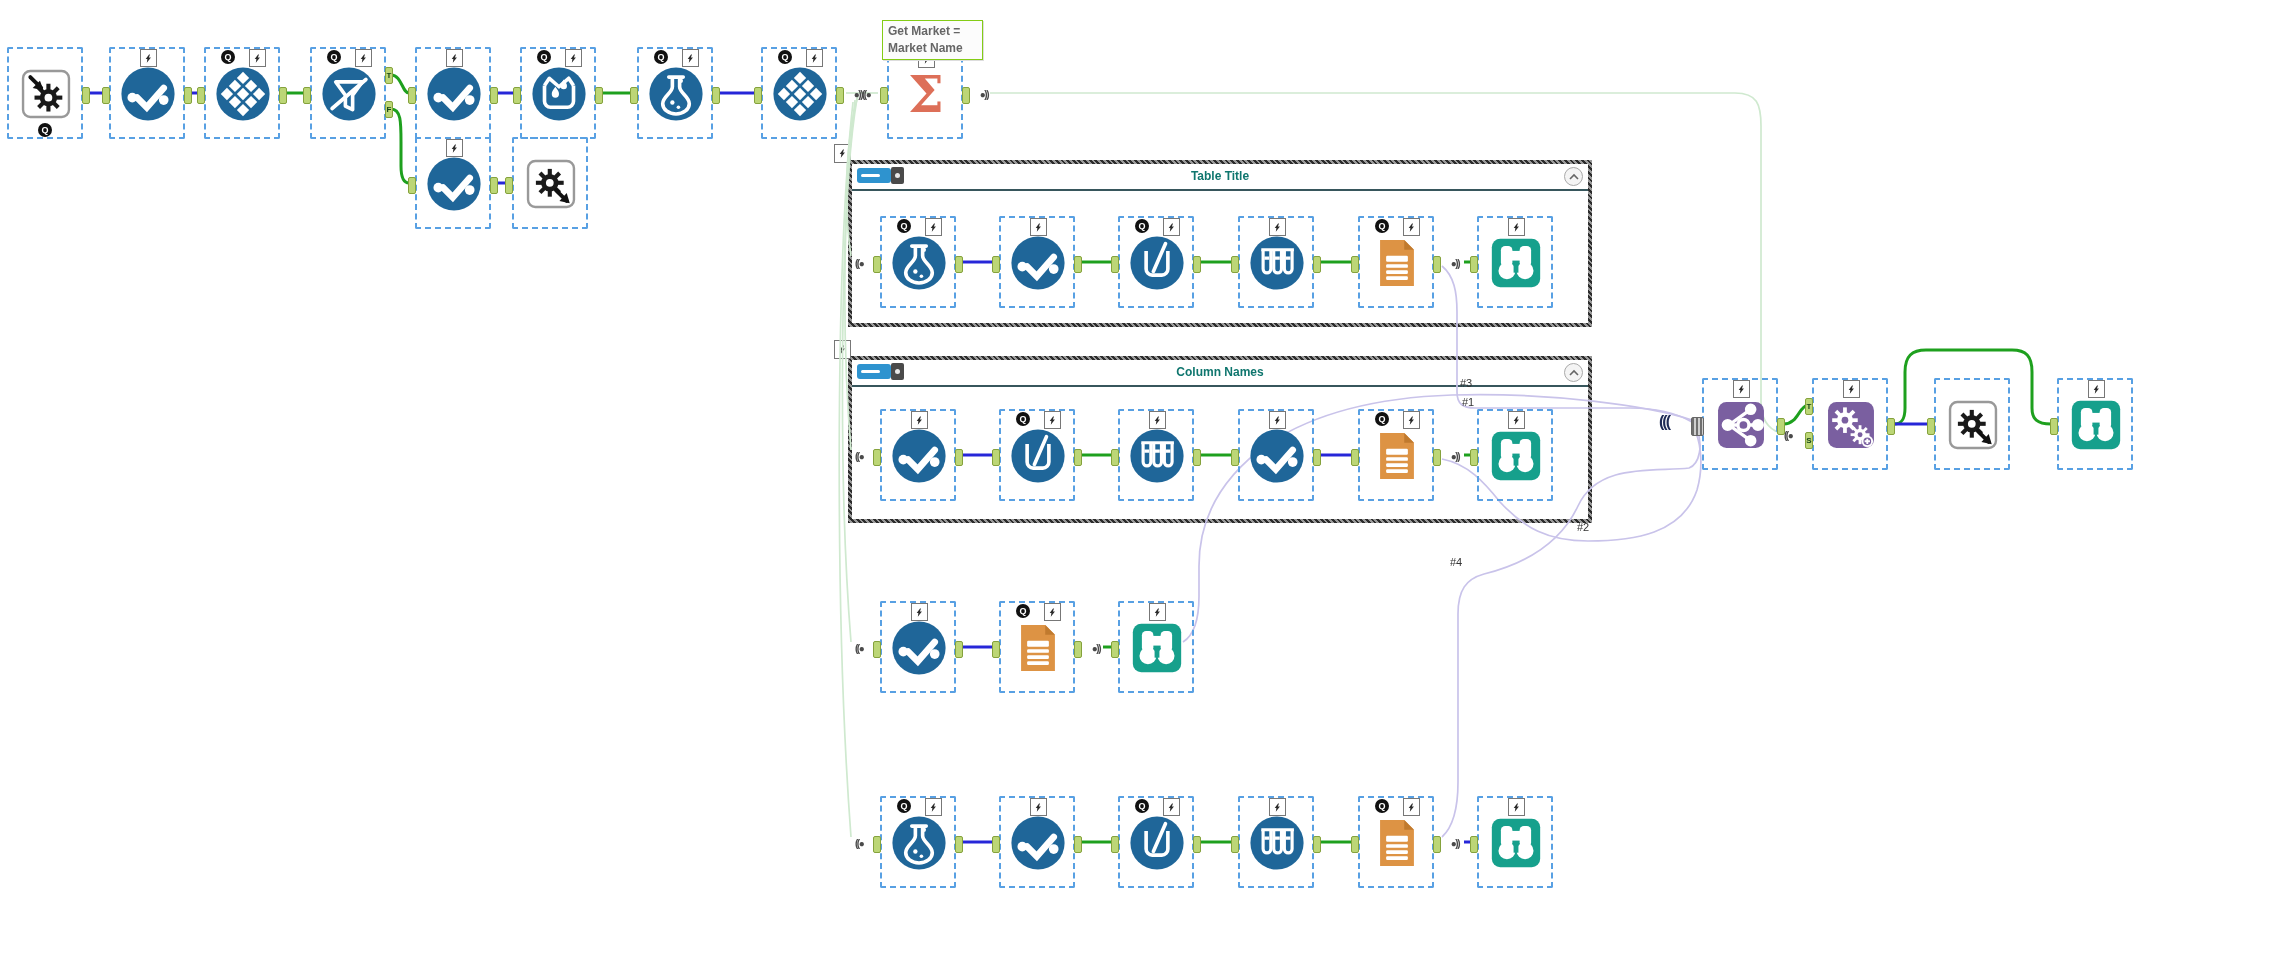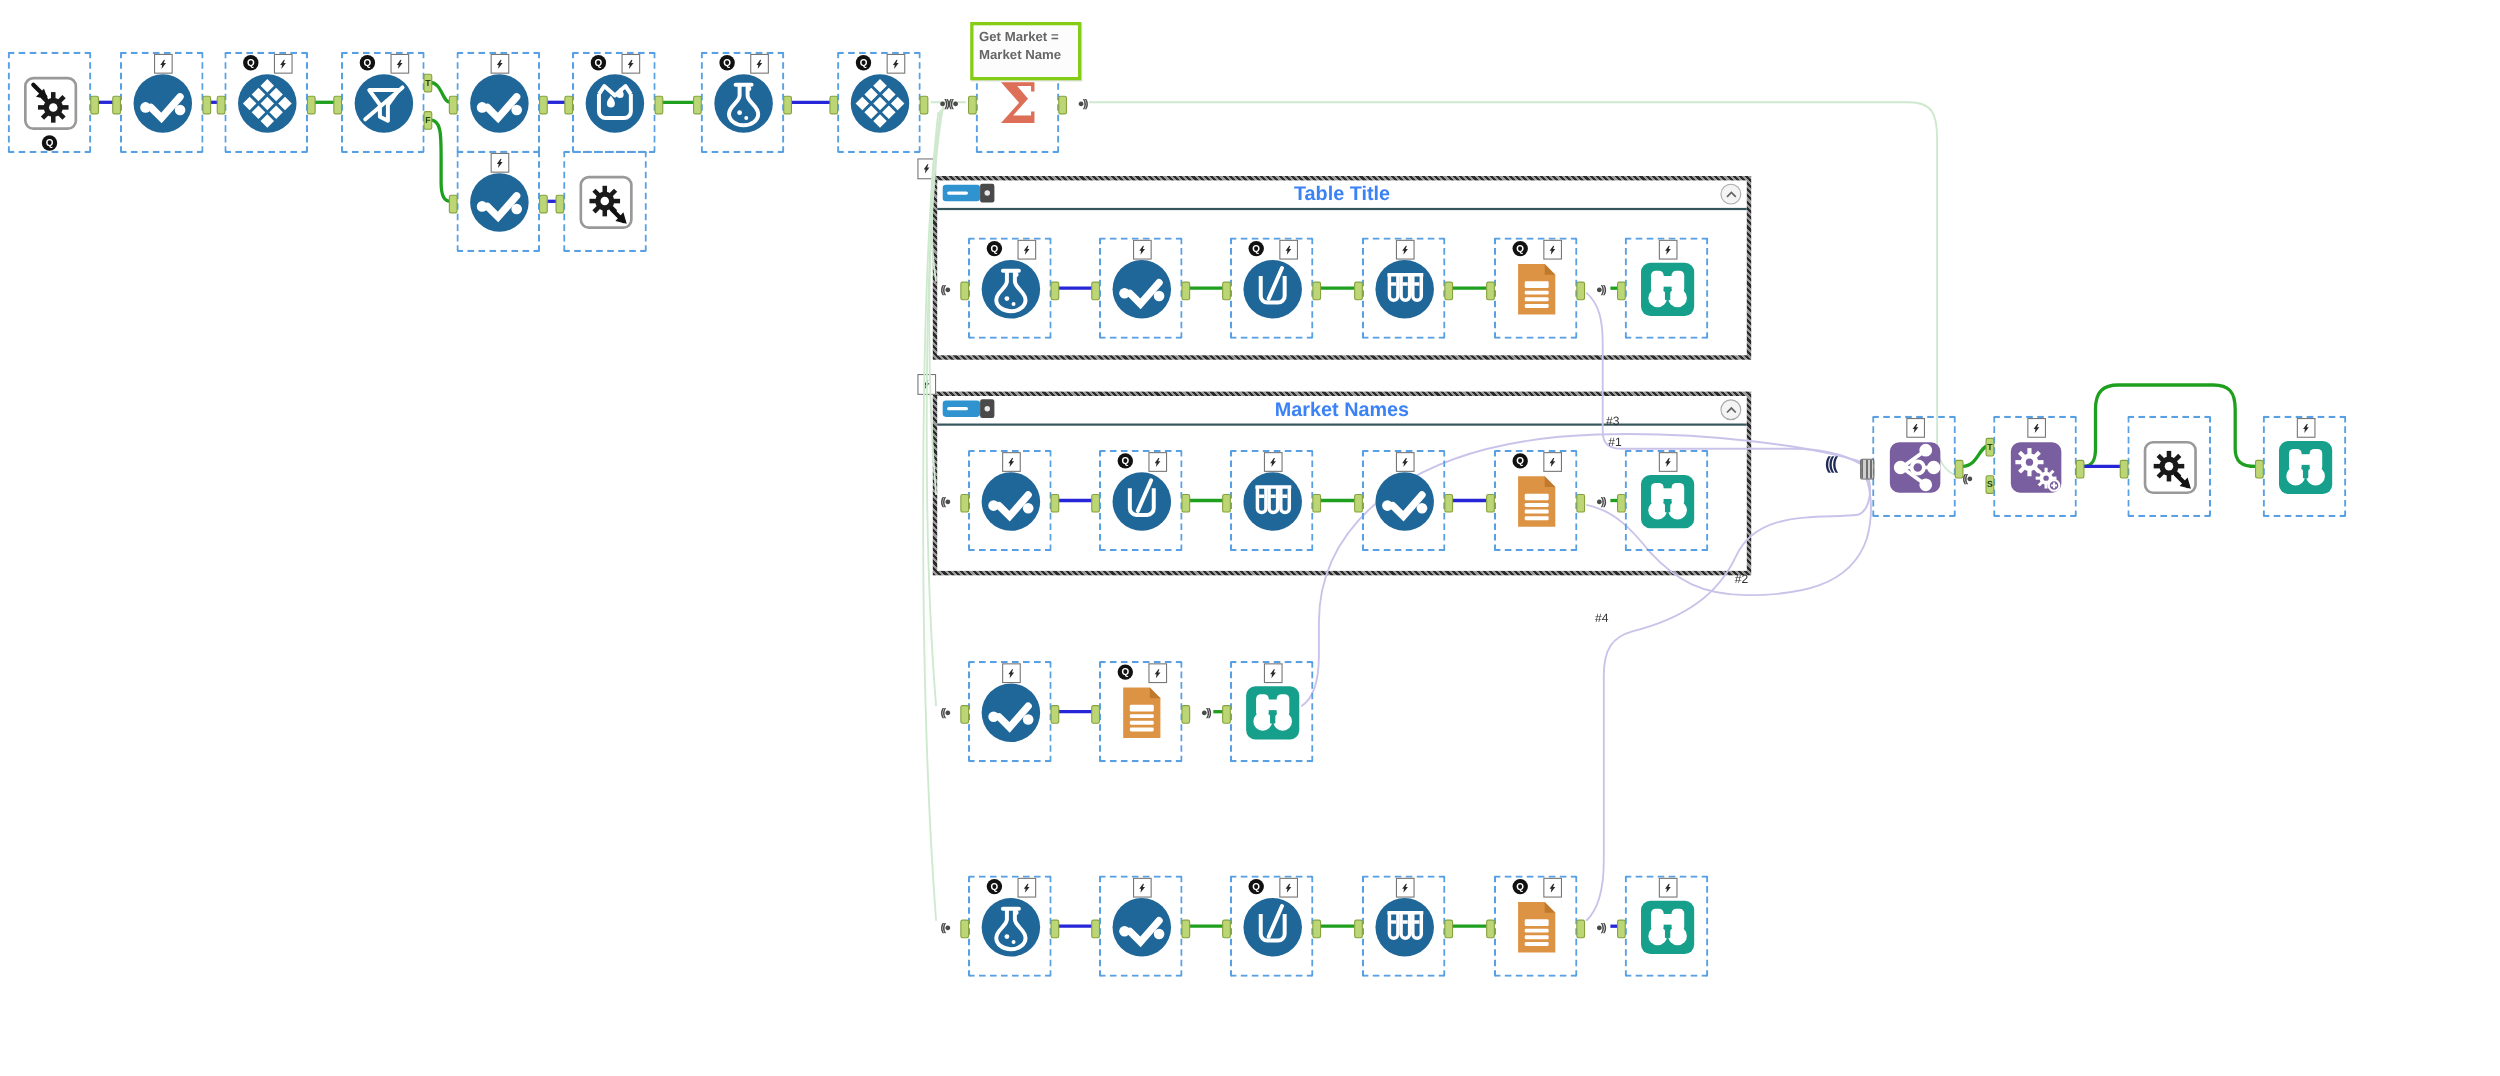--- a/index.html
+++ b/index.html
@@ -6,21 +6,21 @@
   #canvas{position:relative;width:2273px;height:978px;background:#fff;overflow:hidden;}
 
   
   svg.wires{position:absolute;left:0;top:0;z-index:2;}
 
   
   .cont{position:absolute;z-index:1;box-sizing:border-box;padding:4px;
         background:repeating-linear-gradient(45deg,#2b2b2b 0 2px,#9a9a9a 2px 4px);}
   .cbody{position:relative;width:100%;height:100%;background:#fff;box-sizing:border-box;}
   .chead{position:relative;height:25px;border-bottom:2px solid #37565c;}
-  .ctitle{display:block;text-align:center;font-weight:bold;font-size:18px;line-height:25px;color:#3b82f6;}
+  .ctitle{display:block;text-align:center;font-weight:bold;font-size:12px;line-height:25px;color:#0f766e;}
   .ctoggle{position:absolute;left:5px;top:4px;width:34px;height:15px;background:#2e93cf;border-radius:3px;}
   .ctoggle::before{content:"";position:absolute;left:4px;top:6px;width:19px;height:3px;background:#fff;border-radius:2px;}
   .cknob{position:absolute;right:-13px;top:-1px;width:13px;height:17px;background:#4a4a4a;border-radius:2px;}
   .cknob::before{content:"";position:absolute;left:4px;top:6px;width:5px;height:5px;border-radius:50%;background:#e8e8e8;}
   .ccollapse{position:absolute;right:5px;top:3px;width:17px;height:17px;border:1px solid #aaa;border-radius:50%;
              background:#f4f4f4;display:flex;align-items:center;justify-content:center;}
   .cbolt{position:absolute;left:-14px;top:-16px;width:15px;height:17px;background:#fff;border:1px solid #777;
          display:flex;align-items:center;justify-content:center;z-index:3;}
   .cbolt svg, .bb svg{width:9px;height:13px;}
 
@@ -40,22 +40,22 @@
   .anch.l{left:-9px;}  .anch.r{right:-9px;}
   .anch.tA{top:18px;}  .anch.fA{top:52px;}
   .wl,.wr{position:absolute;top:40px;font-size:10px;font-weight:bold;color:#4a4a4a;letter-spacing:-1.5px;z-index:5;}
   .wl{left:-27px;}  .wr{right:-27px;}
   .wls{left:-30px;top:50px;}
   .uwin{position:absolute;left:-45px;top:33px;font-size:16px;font-weight:bold;color:#1e2a55;letter-spacing:-2px;z-index:5;}
   .ustripe{position:absolute;left:-13px;top:37px;width:11px;height:17px;border:1px solid #666;border-radius:2px;
            background:repeating-linear-gradient(90deg,#6f6f6f 0 2px,#cfcfcf 2px 4px);}
 
   
-  .comment{position:absolute;left:882px;top:20px;width:101px;height:53px;z-index:6;background:#fcfcfc;
-           border:3px solid #84cc16;box-shadow:1px 1px 0 #ddd;padding:2px 5px;box-sizing:border-box;}
+  .comment{position:absolute;left:882px;top:20px;width:101px;height:40px;z-index:6;background:#fcfcfc;
+           border:1px solid #84cc16;box-shadow:1px 1px 0 #ddd;padding:2px 5px;box-sizing:border-box;}
   .comment div{font-size:12px;font-weight:bold;color:#666;line-height:17px;white-space:nowrap;}
   .cmbolt{position:absolute;left:918px;top:50px;width:15px;height:16px;background:#fff;border:1px solid #777;
           display:flex;align-items:center;justify-content:center;z-index:5;}
 
   
   .conlabel{position:absolute;z-index:6;font-size:11px;color:#333;}
 </style>
 </head>
 <body>
 
@@ -283,21 +283,21 @@
   <span class="cbolt">
         <svg viewBox="0 0 48 48">
           <use href="#i-boltsym"></use>
         </svg>
       </span>
   <div class="cbody">
     <div class="chead">
       <span class="ctoggle">
             <span class="cknob"></span>
           </span>
-      <span class="ctitle">Market Names</span>
+      <span class="ctitle">Column Names</span>
       <span class="ccollapse">
             <svg width="10" height="8" viewBox="0 0 10 8">
               <path d="M1 6 L5 2 L9 6" stroke="#666" stroke-width="1.6" fill="none"></path>
             </svg>
           </span>
     </div>
   </div>
 </div>
 
 

